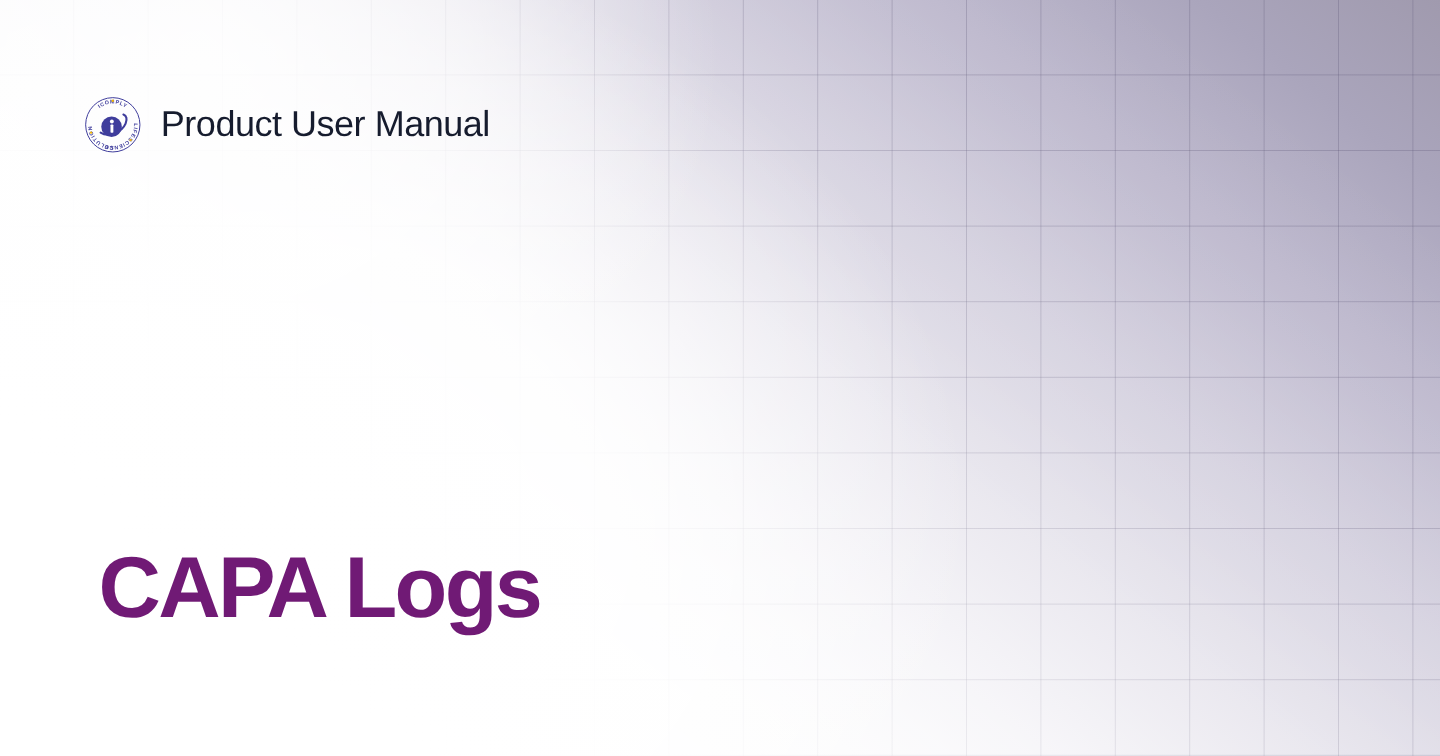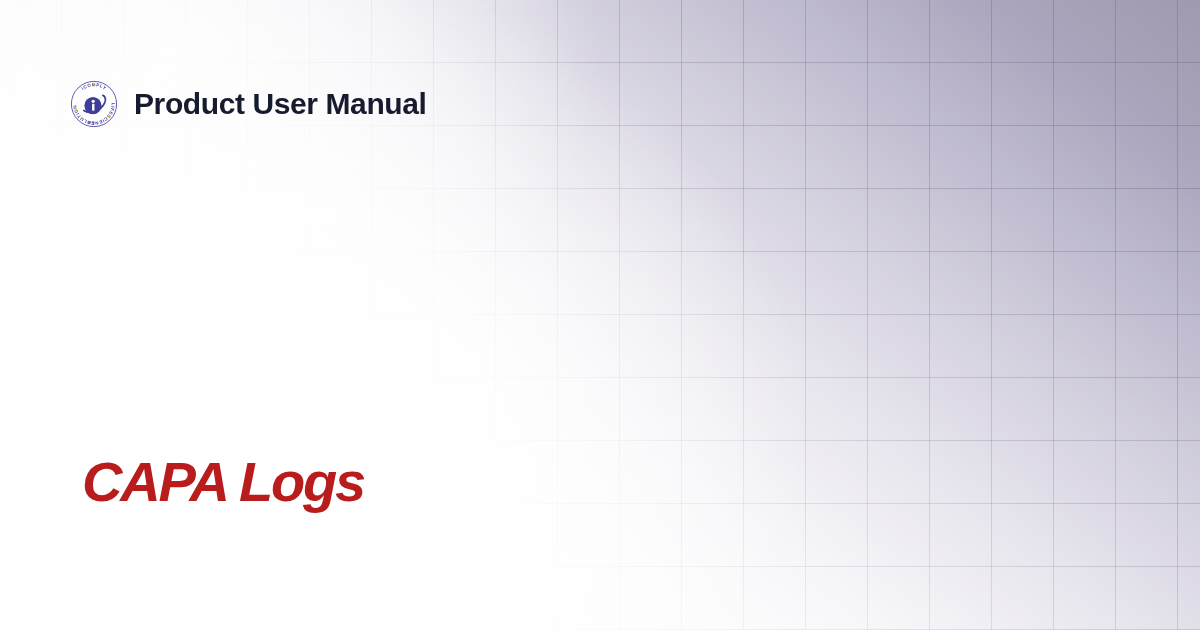--- a/index.html
+++ b/index.html
@@ -84,41 +84,40 @@
   
   .header {
     position:absolute;
     left:68px; top:78px;
     display:flex; align-items:center;
     gap:14px;
   }
   .brand-mark { width:52px; height:52px; display:block; flex:0 0 auto; }
   .header-title {
     font-size:30px;
-    font-weight:700;
+    font-weight:400;
     letter-spacing:-0.4px;
     color:#161c2e;
     white-space:nowrap;
     line-height:1;
   }
 
   
   .title-block {
     position:absolute;
     left:82px;
     top:452px;
   }
   .page-title {
-    font-size:56px;
+    font-size:72px;
     font-weight:700;
     letter-spacing:-2.2px;
     line-height:1.06;
-    color:#b91c1c;
+    color:#701a75;
     white-space:nowrap;
-    font-style:italic;
   }
 </style>
 </head>
 <body>
 
 <div class="cover">
 
   <div class="bg-gradient"></div>
   <div class="bg-grid"></div>
   <div class="bg-grid-mask"></div>

